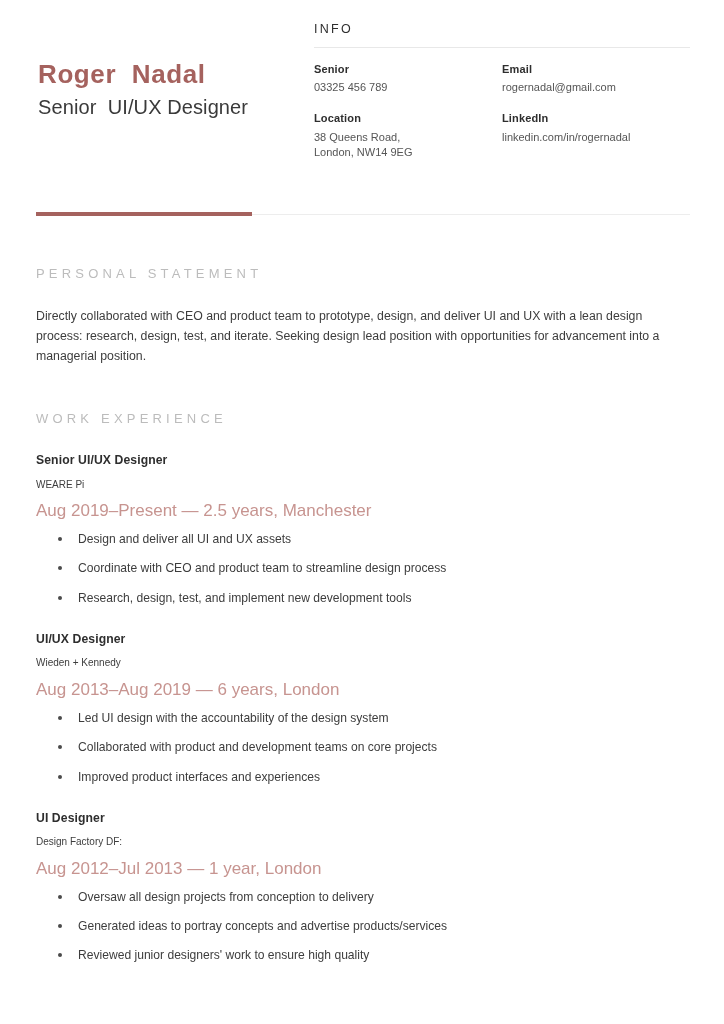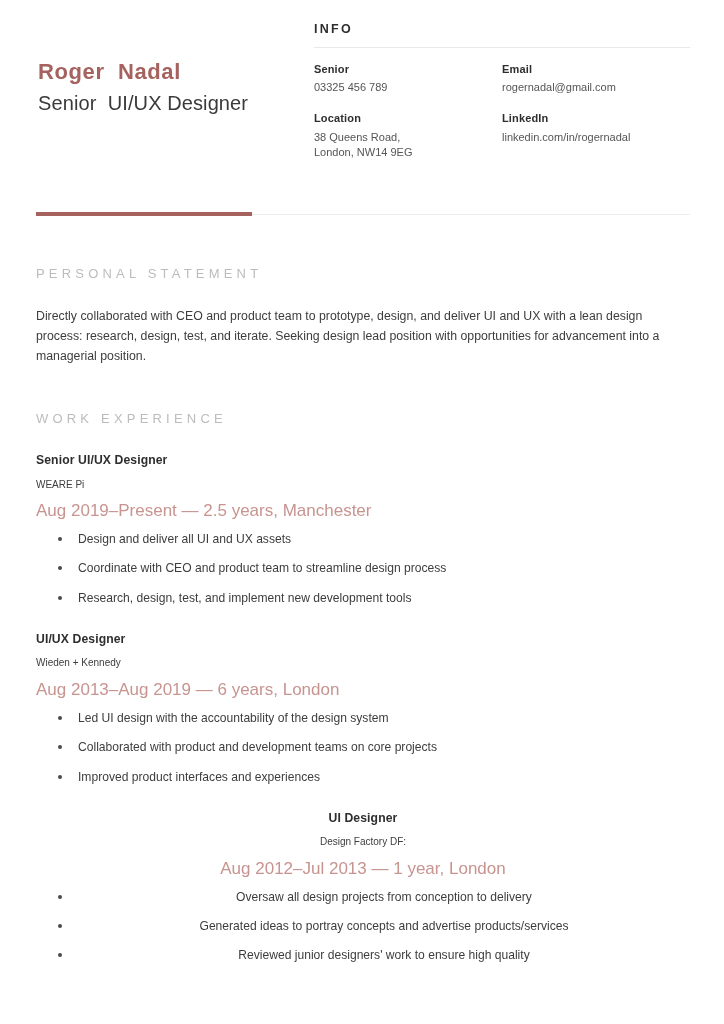--- a/index.html
+++ b/index.html
@@ -33,21 +33,21 @@
     padding: 22px 34px 0 36px;
   }
 
   .identity {
     width: 272px;
     flex: 0 0 272px;
     padding-top: 38px;
   }
 
   .name {
-    font-size: 22px;
+    font-size: 26px;
     font-weight: bold;
     color: #a5625e;
     letter-spacing: 0.6px;
     line-height: 1.12;
     margin: 0 0 6px 2px;
     white-space: pre;
   }
 
   .job-title {
     font-size: 20px;
@@ -60,21 +60,21 @@
   }
 
   
   .info-panel {
     flex: 1 1 auto;
     padding-left: 6px;
   }
 
   .info-heading {
     font-size: 12.5px;
-    font-weight: bold;
+    font-weight: normal;
     color: #2e2e2e;
     letter-spacing: 2.3px;
     margin: 0 0 11px 0;
   }
 
   .info-rule {
     height: 1px;
     background: #e8e8e8;
     margin: 0 0 14px 0;
   }
@@ -156,21 +156,21 @@
     line-height: 1.62;
     color: #3d3d3d;
     margin: 0;
     max-width: 636px;
   }
 
   .section-experience { padding-top: 44px; }
   .section-experience .section-heading { margin-bottom: 27px; }
 
   .job { margin-bottom: 26px; }
-  .job:last-child { margin-bottom: 8px; text-align: center; }
+  .job:last-child { margin-bottom: 8px; }
 
   .job-role {
     font-size: 12.2px;
     font-weight: bold;
     color: #2e2e2e;
     margin: 0 0 10px 0;
     line-height: 1.25;
     letter-spacing: 0.1px;
   }
 

